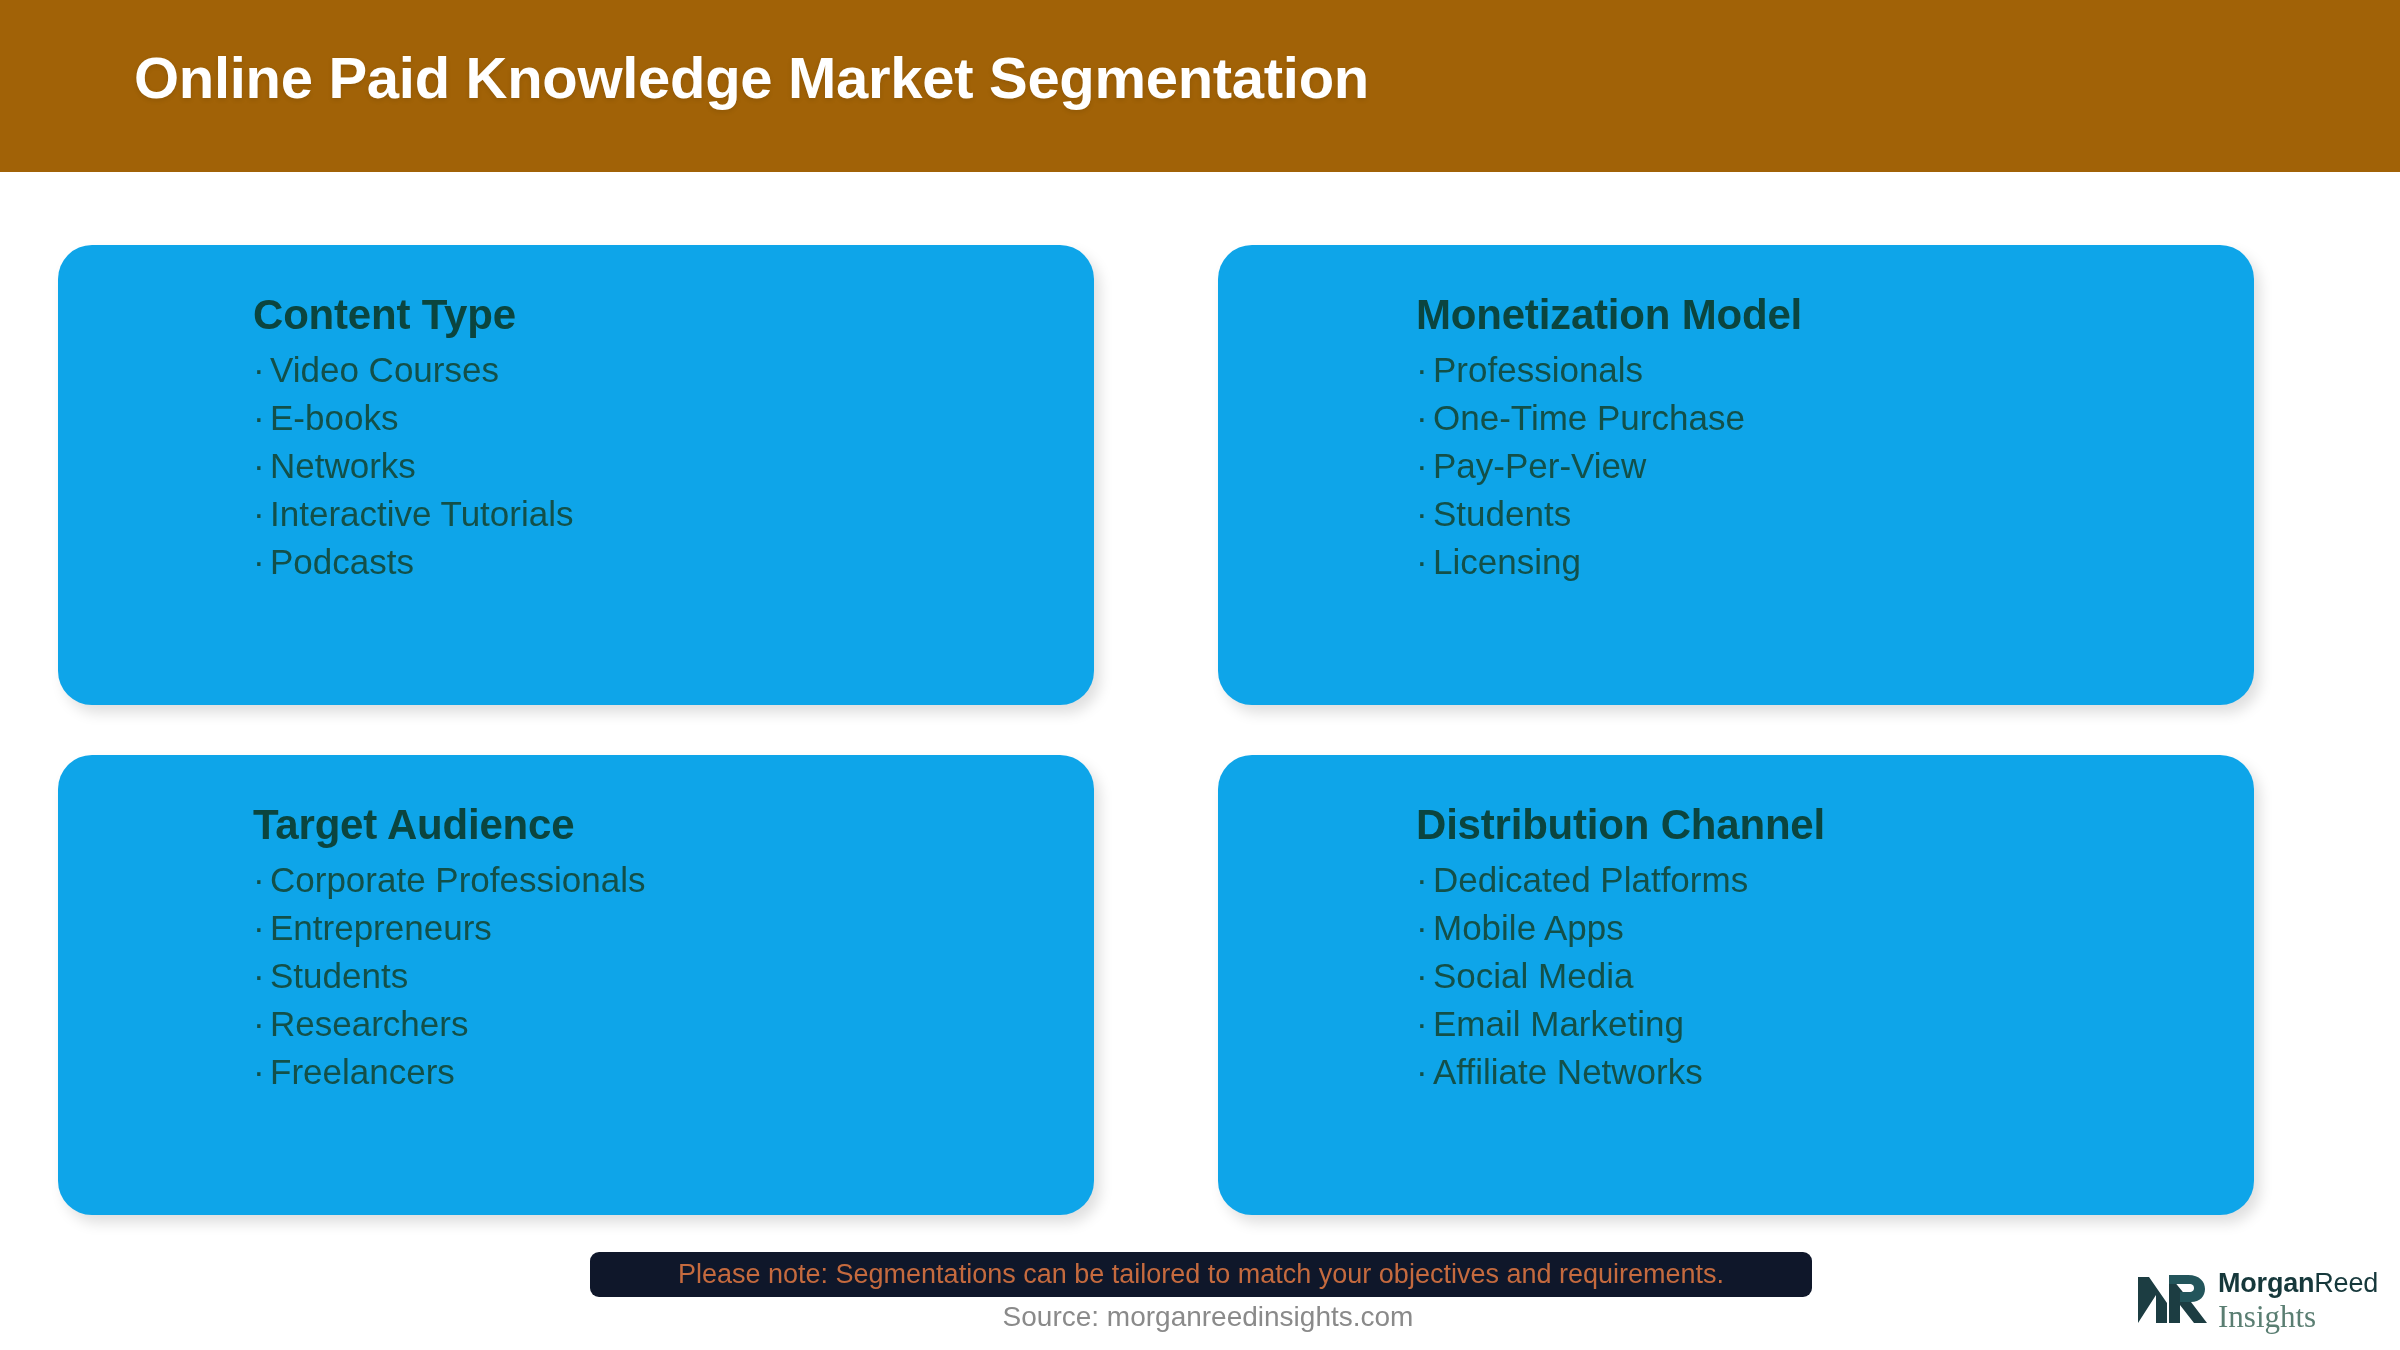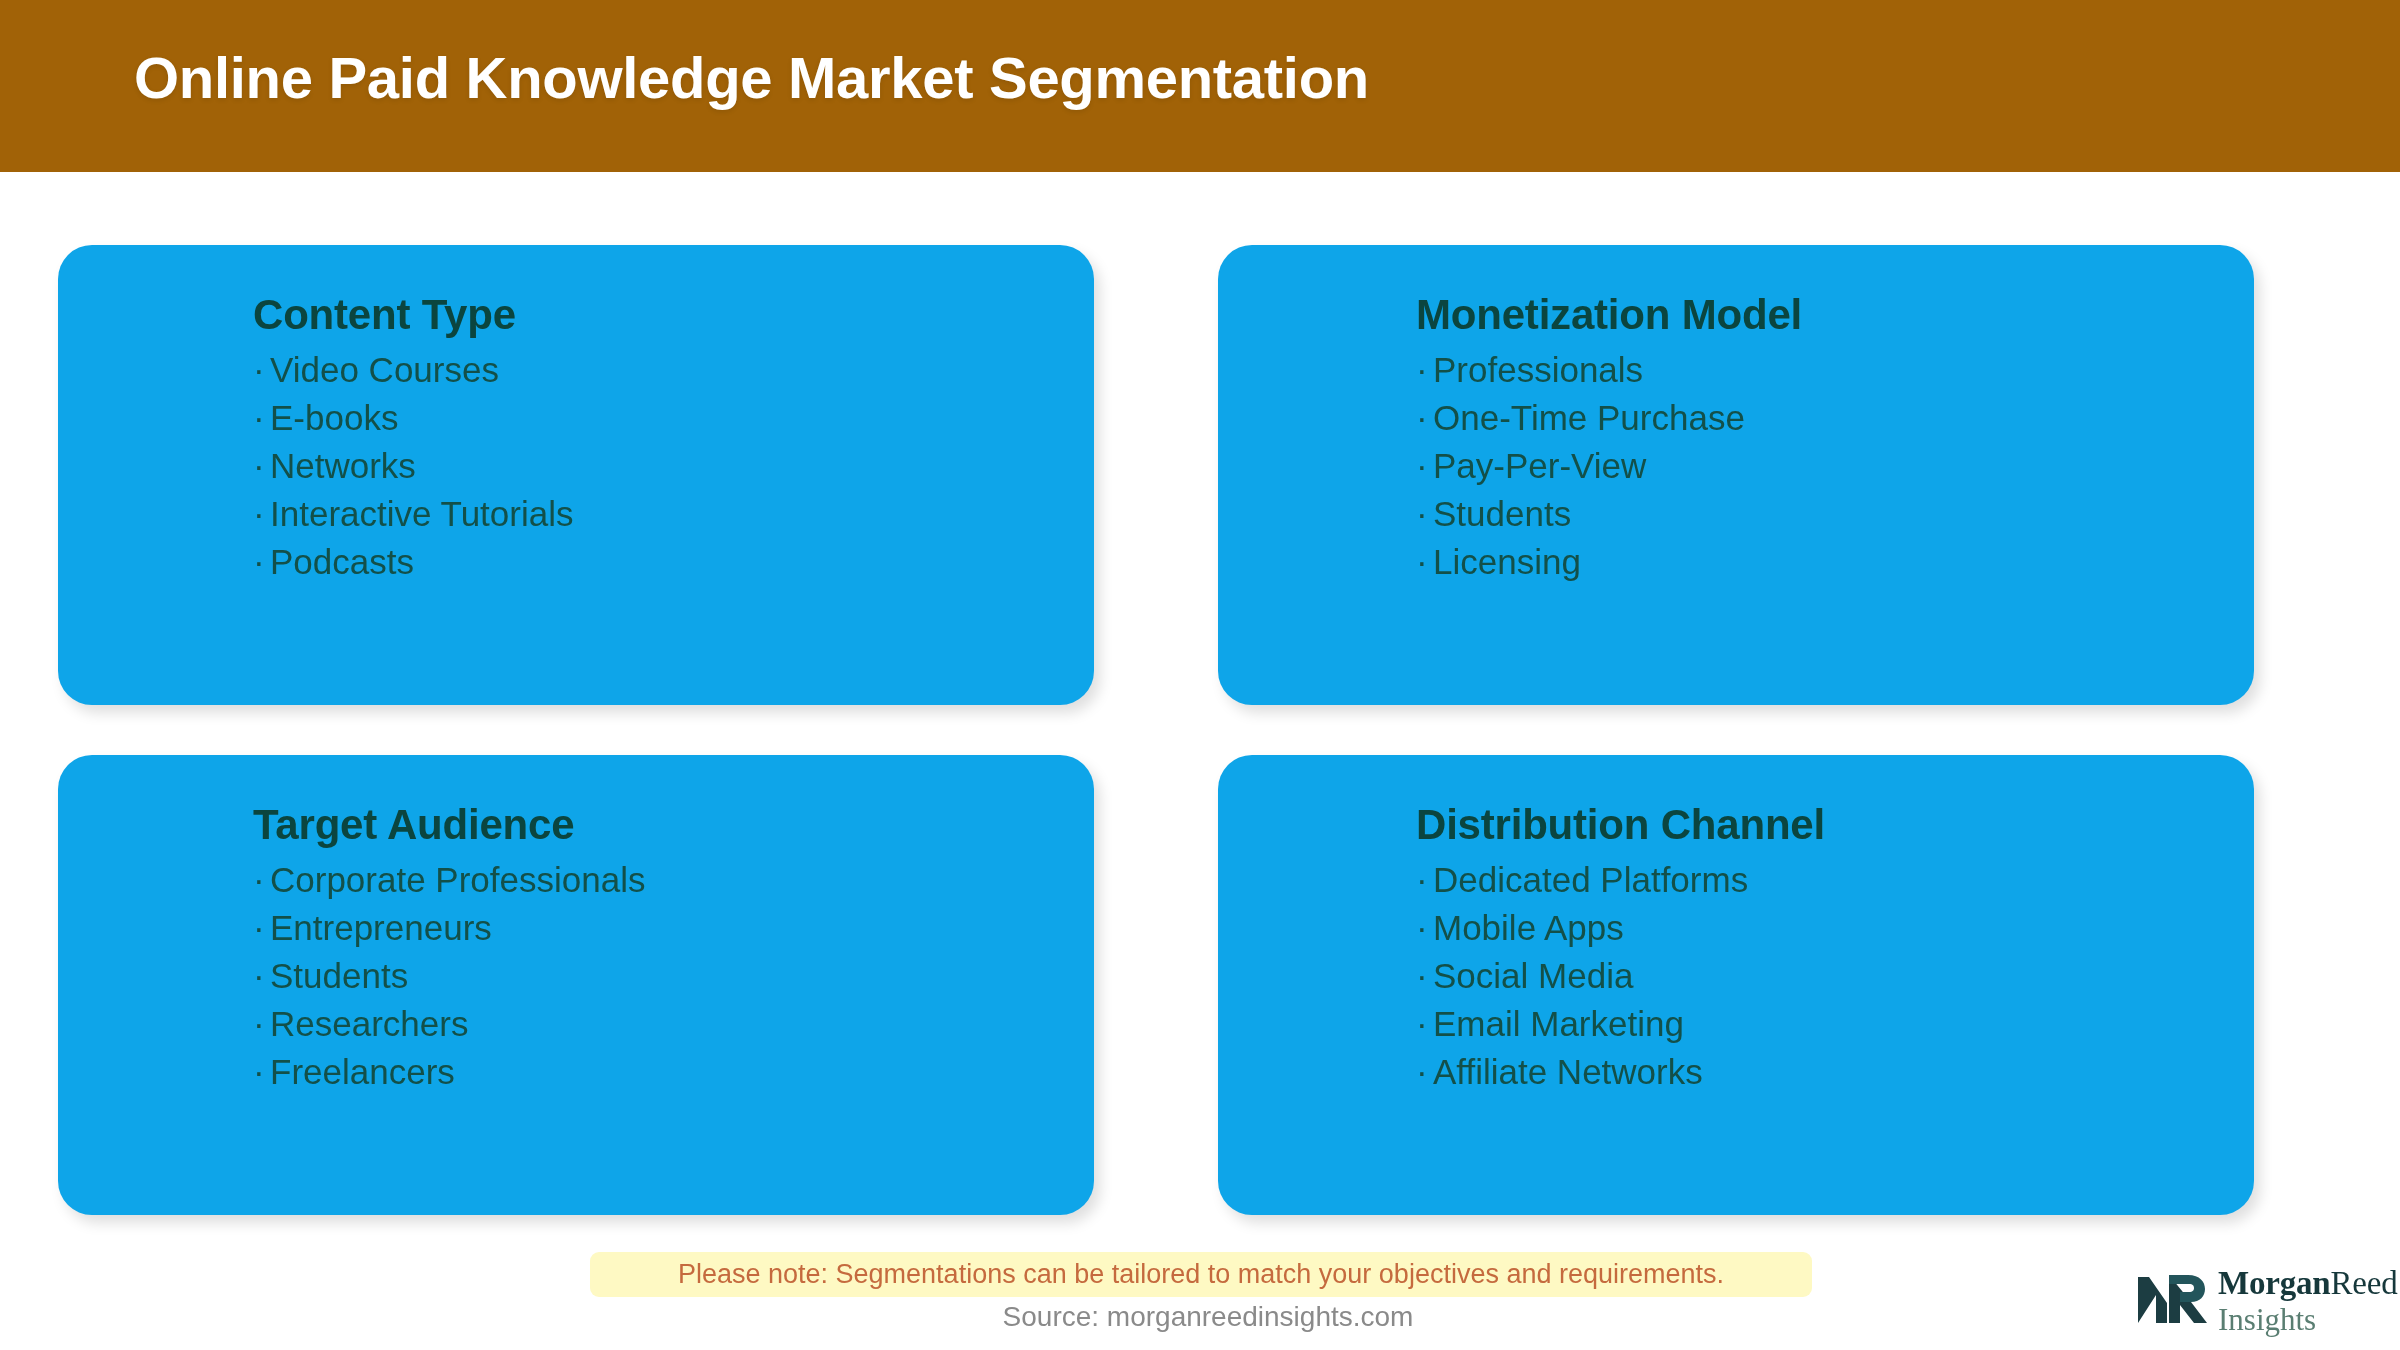--- a/index.html
+++ b/index.html
@@ -96,21 +96,21 @@
   
   .seg-card.right { padding-left: 198px; }
 
   
   .note-box {
     position: absolute;
     left: 590px;
     top: 1252px;
     width: 1222px;
     height: 45px;
-    background: #fef9c3;
+    background: #0f172a;
     border-radius: 9px;
     display: flex;
     align-items: center;
     justify-content: center;
   }
   .note-text {
     font-size: 27px;
     color: #C56A3E;
     white-space: nowrap;
     line-height: 1;
@@ -140,22 +140,22 @@
     gap: 10px;
   }
   .logo-mark { flex: 0 0 auto; }
   .logo-words {
     display: flex;
     flex-direction: column;
     justify-content: center;
     line-height: 1;
   }
   .logo-line1 {
-    font-family: Liberation Serif, serif;
-    font-size: 33px;
+    font-family: Liberation Sans, sans-serif;
+    font-size: 27px;
     color: #16383B;
     white-space: nowrap;
     letter-spacing: -0.2px;
   }
   .logo-line1 .bold { font-weight: bold; }
   .logo-line2 {
     font-family: "Liberation Serif", serif;
     font-size: 31px;
     color: #5A7E72;
     white-space: nowrap;

